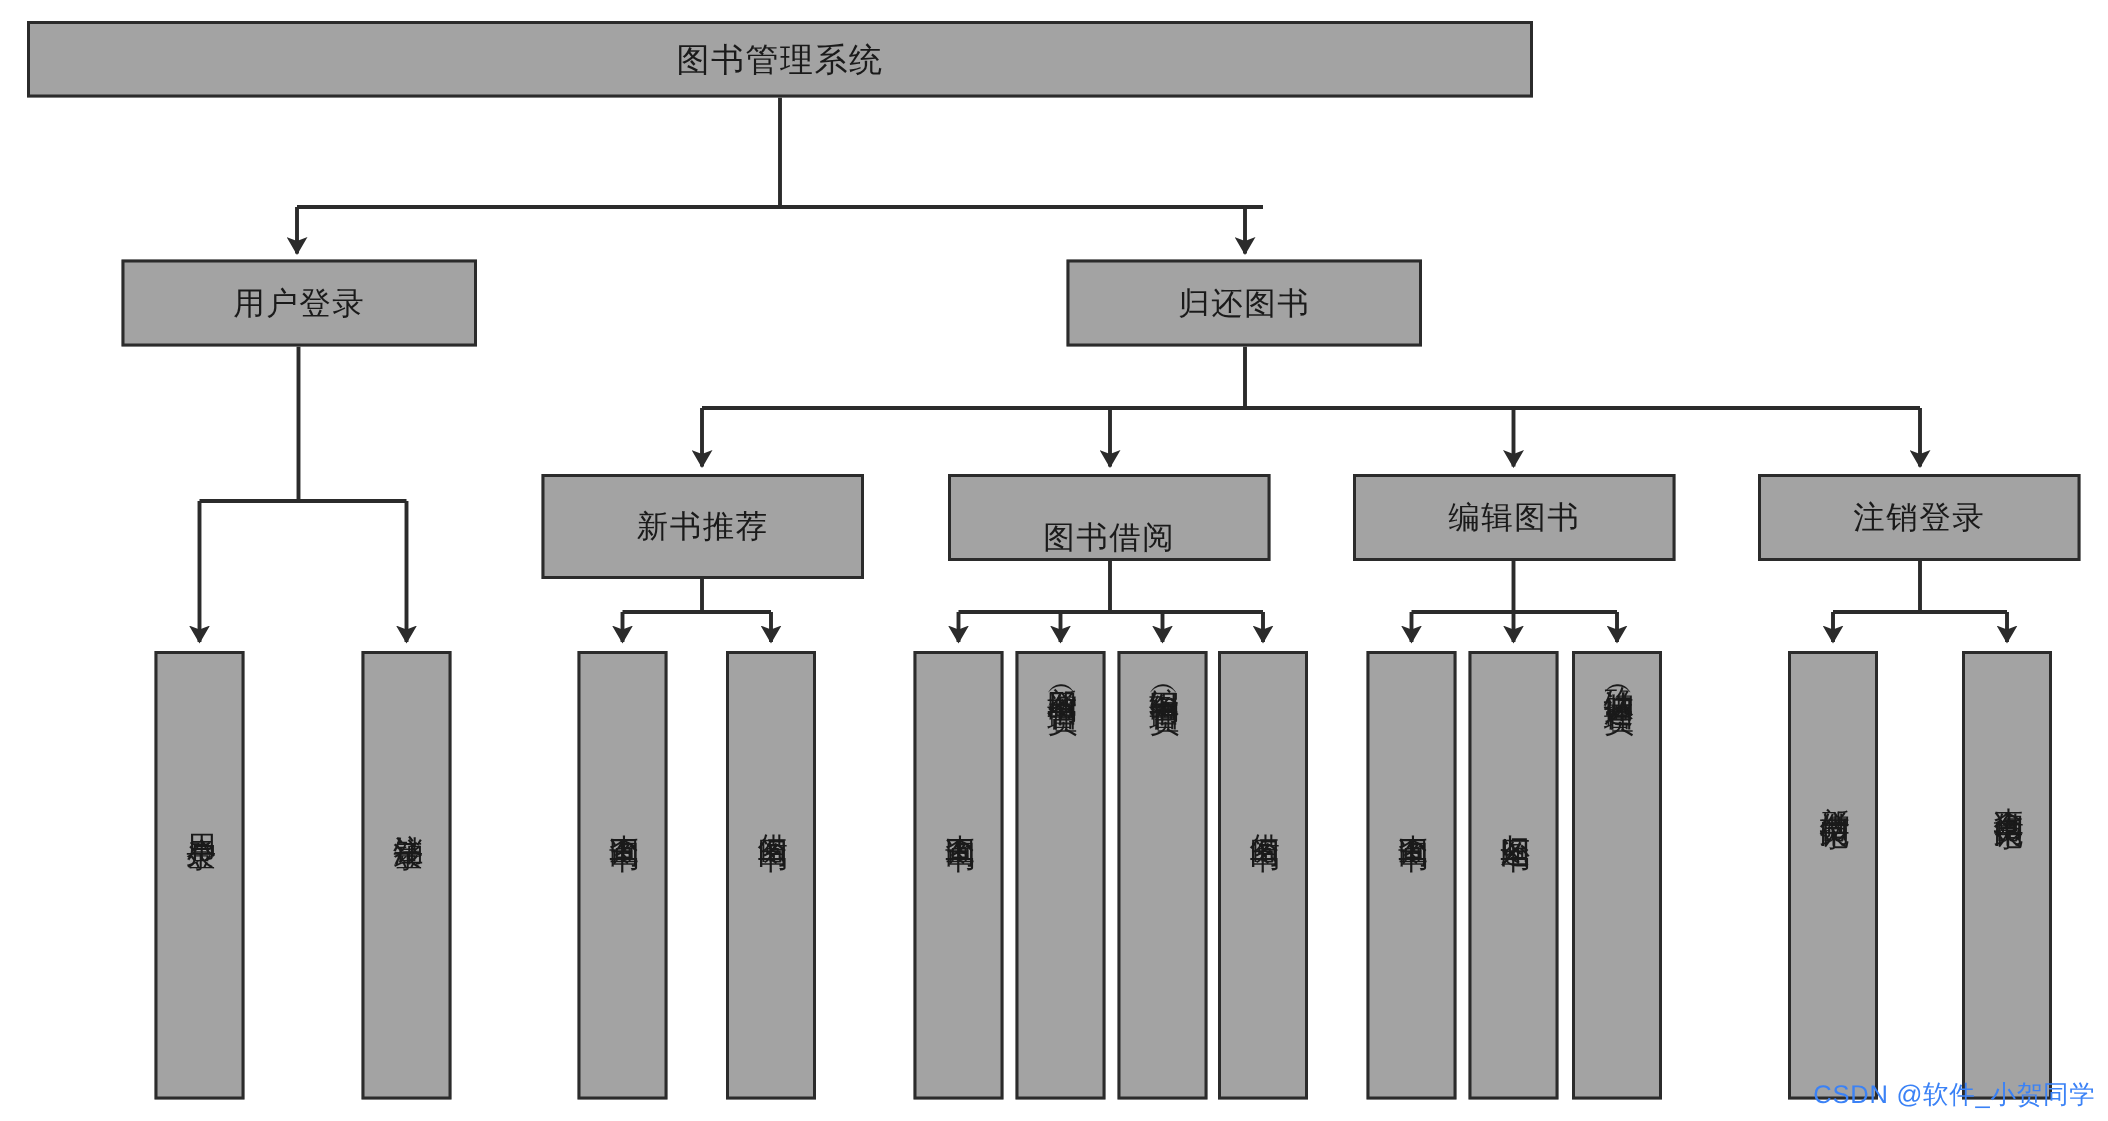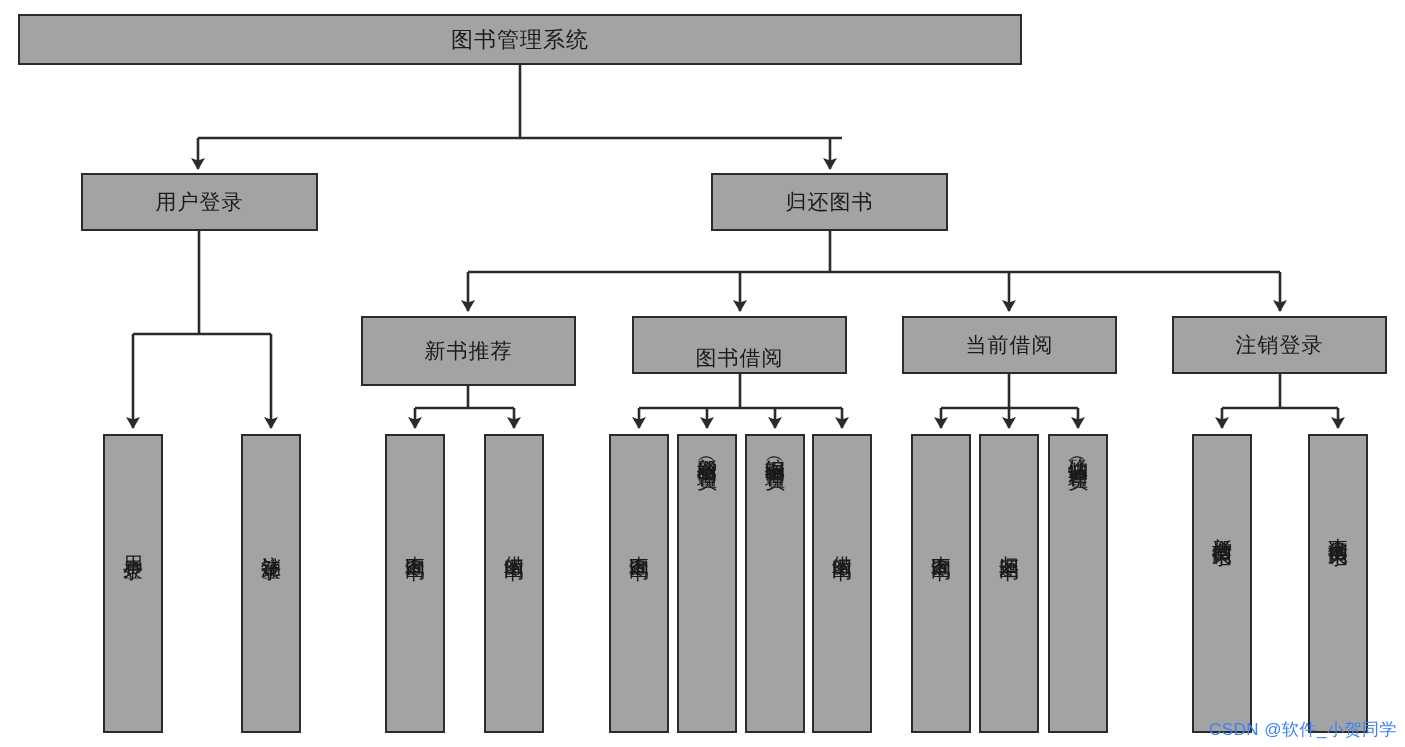--- a/index.html
+++ b/index.html
@@ -142,21 +142,21 @@
     <span>归还图书</span>
   </div>
 
   <div class="node h-node" style="left:361px; top:316px; width:215px; height:70px;">
     <span>新书推荐</span>
   </div>
   <div class="node h-node" style="left:632px; top:316px; width:215px; height:58px;align-items:flex-end;">
     <span>图书借阅</span>
   </div>
   <div class="node h-node" style="left:902px; top:316px; width:215px; height:58px;">
-    <span>当前借阅</span>
+    <span>编辑图书</span>
   </div>
   <div class="node h-node" style="left:1172px; top:316px; width:215px; height:58px;">
     <span>注销登录</span>
   </div>
 
   <div class="node leaf-node leaf-short" style="left:103px; top:434px; width:60px; height:299px;">
     <span class="vtext">用户登录</span>
   </div>
   <div class="node leaf-node leaf-short" style="left:241px; top:434px; width:60px; height:299px;">
     <span class="vtext">注销登录</span>

